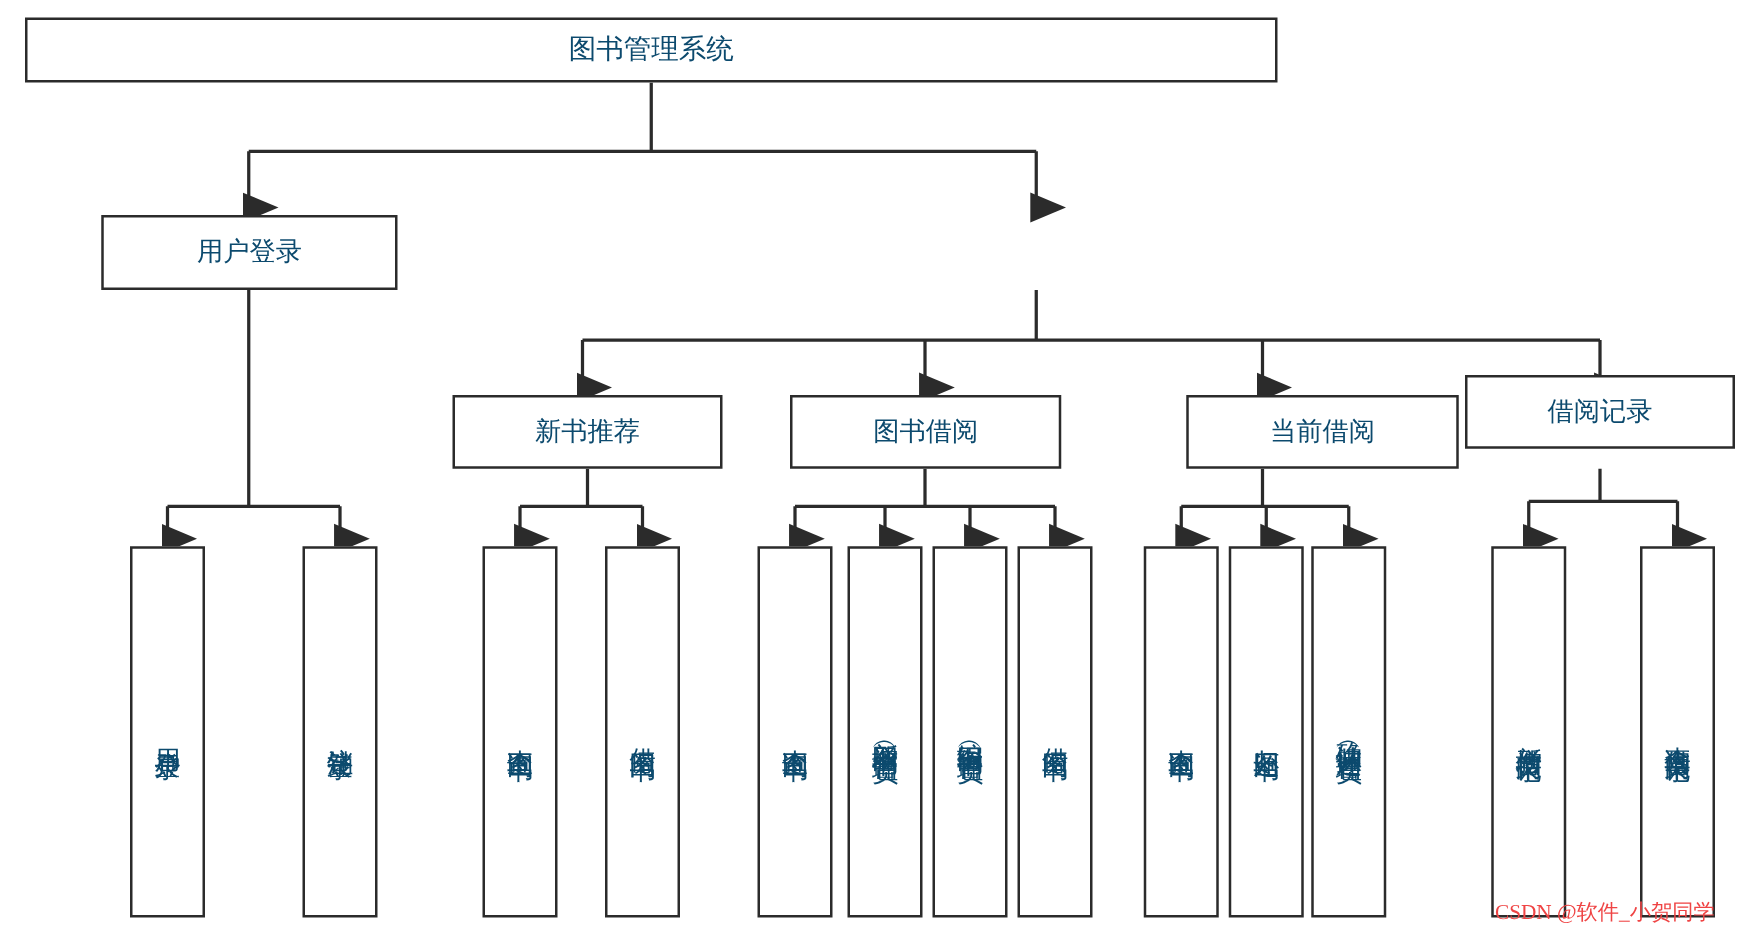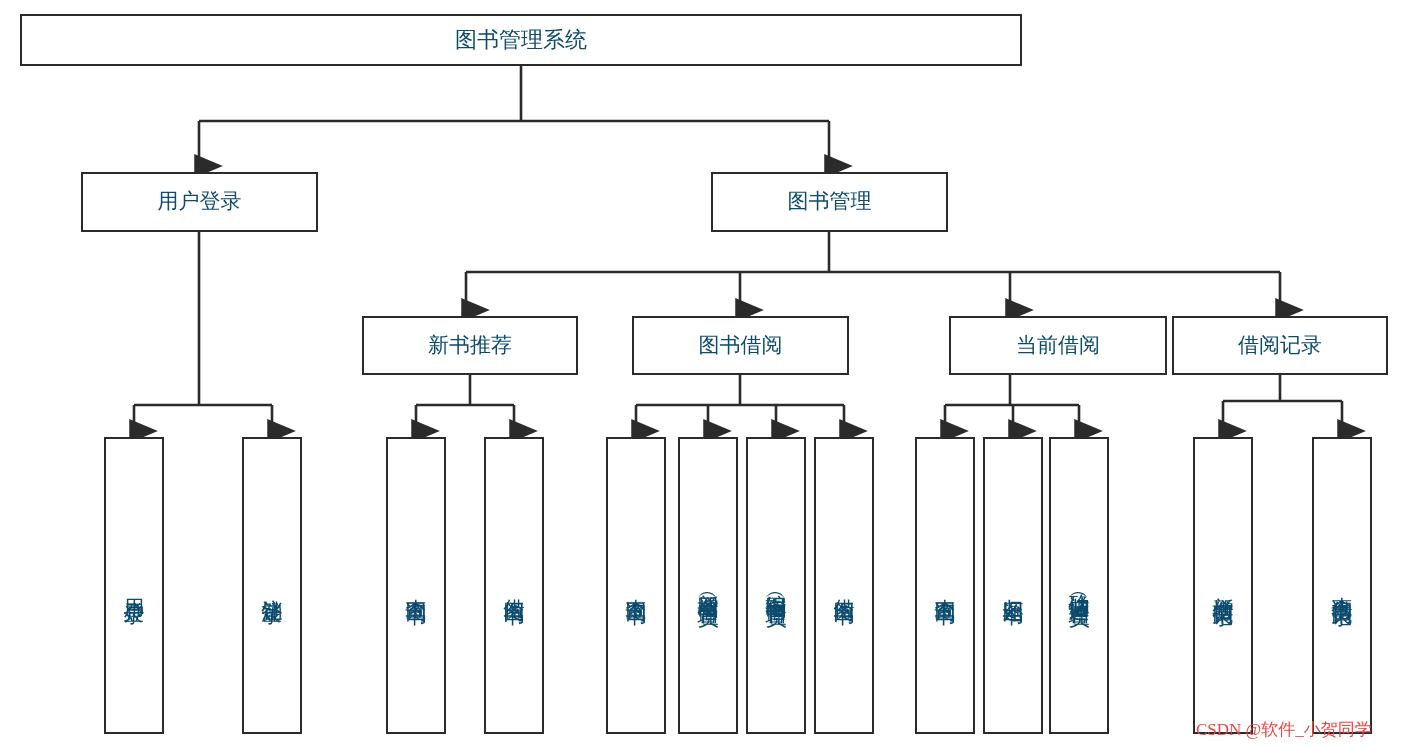--- a/index.html
+++ b/index.html
@@ -126,34 +126,31 @@
     </g>
   </svg>
 
   <div class="node node-root" style="left: 20px; top: 14px; width: 1002px; height: 52px;">
     <span class="lbl">图书管理系统</span>
   </div>
 
   <div class="node node-l2" style="left: 81px; top: 172px; width: 237px; height: 60px;">
     <span class="lbl">用户登录</span>
   </div>
-  <div class="node node-l2" style="left: 711px; top: 172px; width: 237px; height: 60px;">
-    <span class="lbl">图书管理</span>
-  </div>
 
   <div class="node node-l3" style="left: 362px; top: 316px; width: 216px; height: 59px;">
     <span class="lbl">新书推荐</span>
   </div>
   <div class="node node-l3" style="left: 632px; top: 316px; width: 217px; height: 59px;">
     <span class="lbl">图书借阅</span>
   </div>
   <div class="node node-l3" style="left: 902px; top: 316px; width: 218px; height: 59px; margin-left: 47px;">
     <span class="lbl">当前借阅</span>
   </div>
-  <div class="node node-l3" style="left: 1172px; top: 316px; width: 216px; height: 59px;">
+  <div class="node node-l3" style="left: 1172px; top: 300px; width: 216px; height: 59px;">
     <span class="lbl">借阅记录</span>
   </div>
 
   <div class="node node-leaf" style="left: 104px; top: 437px; width: 60px; height: 297px;">
     <span class="lbl">用户登录</span>
   </div>
   <div class="node node-leaf" style="left: 242px; top: 437px; width: 60px; height: 297px;">
     <span class="lbl">注销登录</span>
   </div>
   <div class="node node-leaf" style="left: 386px; top: 437px; width: 60px; height: 297px;">

